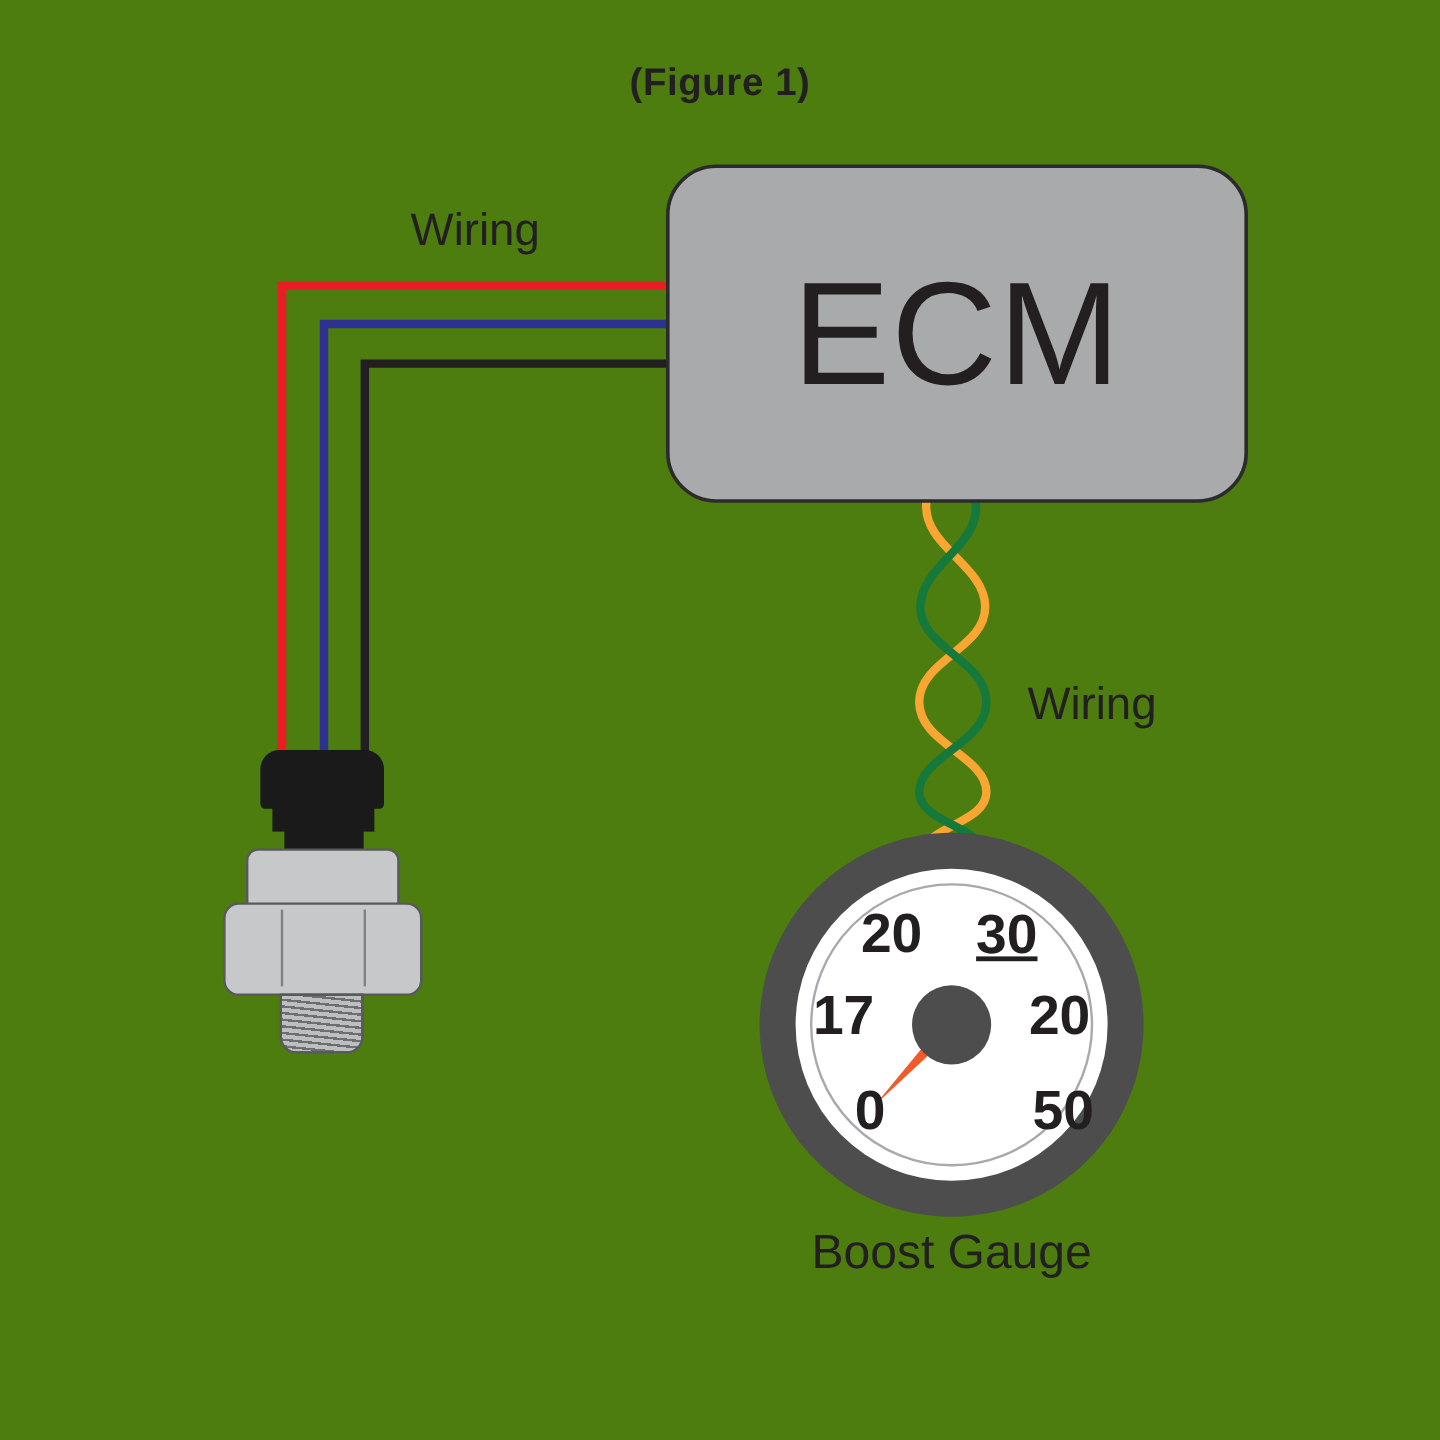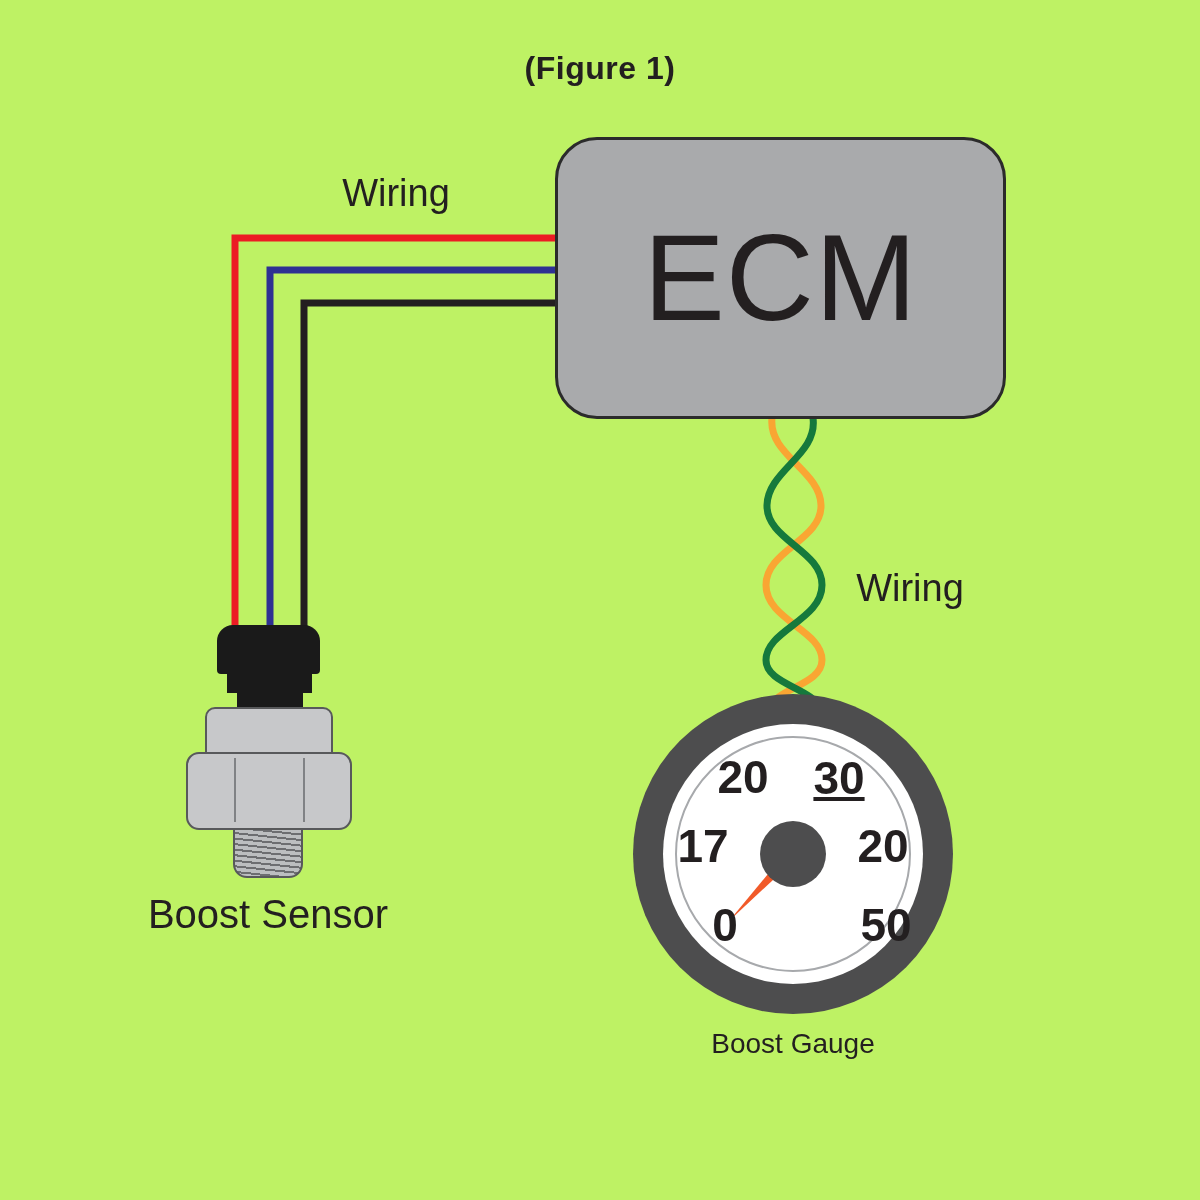--- a/index.html
+++ b/index.html
@@ -1,32 +1,32 @@
 <!DOCTYPE html>
 <html><head>
 <meta charset="utf-8">
 <style>
   html,body{margin:0;padding:0;background:#ffffff;}
   body{font-family:"Liberation Sans","DejaVu Sans",sans-serif;color:#231F20;}
-  #stage{position:relative;width:1200px;height:1200px;background:#bef264;overflow:hidden;}
+  #stage{position:relative;width:1200px;height:1200px;background:#4d7c0f;overflow:hidden;}
   .abs{position:absolute;}
 
   
   .figure-title{left:0;top:50px;width:1200px;text-align:center;
                 font-size:32px;font-weight:bold;letter-spacing:0.5px;}
   .wiring-top{left:396px;top:193px;transform:translate(-50%,-50%);font-size:38px;}
   .wiring-right{left:910px;top:588px;transform:translate(-50%,-50%);font-size:38px;}
   .sensor-caption{left:268px;top:914px;transform:translate(-50%,-50%);font-size:40px;white-space:nowrap;}
-  .gauge-caption{left:793px;top:1044px;transform:translate(-50%,-50%);font-size:28px;white-space:nowrap;}
+  .gauge-caption{left:793px;top:1044px;transform:translate(-50%,-50%);font-size:40px;white-space:nowrap;}
 
   
   #wire-layer{left:0;top:0;width:1200px;height:1200px;z-index:1;}
 
   
-  .ecm-box{left:555px;top:137px;width:451px;height:282px;background:#A9AAAC;
+  .ecm-box{left:555px;top:137px;width:485px;height:282px;background:#A9AAAC;
            border:3px solid #2B2B2B;border-radius:42px;box-sizing:border-box;
            display:flex;align-items:center;justify-content:center;z-index:2;}
   .ecm-label{font-size:122px;font-weight:400;color:#231F20;letter-spacing:1px;}
 
   
   .sensor{z-index:2;}
   .sensor-conn-top{left:217px;top:625px;width:103px;height:49px;background:#1A1A1A;
                    border-radius:16px 16px 4px 4px;}
   .sensor-conn-step{left:227px;top:673px;width:85px;height:20px;background:#1A1A1A;}
   .sensor-conn-neck{left:237px;top:692px;width:66px;height:17px;background:#1A1A1A;}
@@ -80,21 +80,20 @@
   </div>
 
   <div class="abs sensor sensor-conn-top"></div>
   <div class="abs sensor sensor-conn-step"></div>
   <div class="abs sensor sensor-conn-neck"></div>
   <div class="abs sensor sensor-body"></div>
   <div class="abs sensor sensor-hex"></div>
   <div class="abs sensor hex-facet f1"></div>
   <div class="abs sensor hex-facet f2"></div>
   <div class="abs sensor sensor-threads"></div>
-  <div class="abs sensor-caption">Boost Sensor</div>
 
   <div class="abs gauge gauge-ring"></div>
   <div class="abs gauge gauge-face"></div>
   <div class="abs gauge gauge-inner-circle"></div>
 
   <svg id="needle-layer" class="abs" viewBox="0 0 320 320" xmlns="http://www.w3.org/2000/svg">
 
     <polygon points="164.4,163.2 155.6,155.0 96,227" fill="#F15A29"></polygon>
   </svg>
   <div class="abs gauge gauge-hub"></div>

